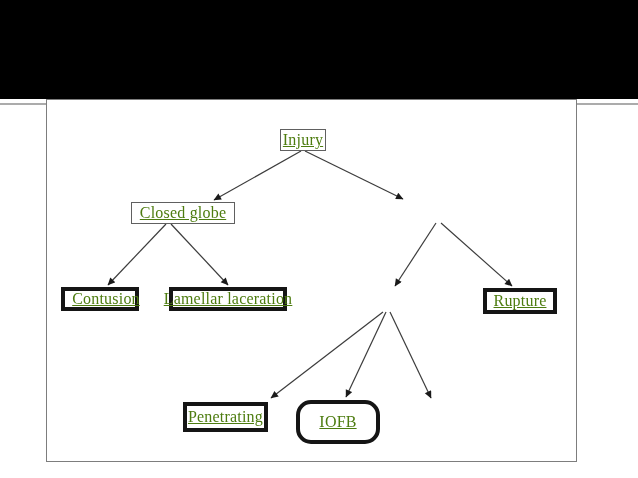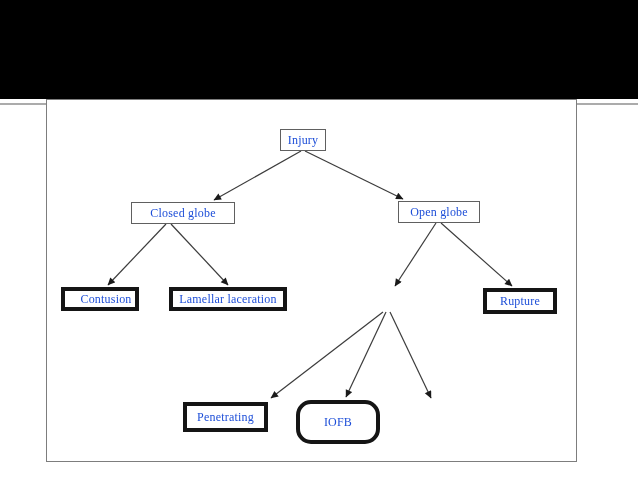--- a/index.html
+++ b/index.html
@@ -47,24 +47,25 @@
     width: 638px; height: 478px;
     z-index: 5;
   }
   .node {
     position: absolute;
     box-sizing: border-box;
     background: #ffffff;
     display: flex;
     align-items: center;
     justify-content: center;
-    font-size: 12px;
-    color: #1d4ed8;
+    font-size: 16px;
+    color: #4d7c0f;
     letter-spacing: 0.2px;
     white-space: nowrap;
+    text-decoration: underline;
   }
   .node.thin  { border: 1px solid #606060; }
   .node.thick { border: 4px solid #151515; }
 </style>
 </head>
 <body>
 
 <div id="canvas">
   <div class="black-bar"></div>
   <div class="margin-line"></div>
@@ -85,20 +86,19 @@
         <line x1="441" y1="223" x2="512" y2="286" stroke="#3c3c3c" stroke-width="1.2" marker-end="url(#arrowhead)"></line>
         <line x1="383" y1="312" x2="271" y2="398" stroke="#3c3c3c" stroke-width="1.2" marker-end="url(#arrowhead)"></line>
         <line x1="386" y1="312" x2="346" y2="397" stroke="#3c3c3c" stroke-width="1.2" marker-end="url(#arrowhead)"></line>
         <line x1="390" y1="312" x2="431" y2="398" stroke="#3c3c3c" stroke-width="1.2" marker-end="url(#arrowhead)"></line>
       </g>
   </svg>
 
   <div id="node-layer">
       <div class="node thin" style="left: 280px; top: 129px; width: 46px; height: 22px;">Injury</div>
       <div class="node thin" style="left: 131px; top: 202px; width: 104px; height: 22px;">Closed globe</div>
-      <div class="node thin" style="left: 398px; top: 201px; width: 82px; height: 22px;">Open globe</div>
       <div class="node thick" style="left: 61px; top: 287px; width: 78px; height: 24px; padding-left: 12px;">Contusion</div>
       <div class="node thick" style="left: 169px; top: 287px; width: 118px; height: 24px;">Lamellar laceration</div>
       <div class="node thick" style="left: 483px; top: 288px; width: 74px; height: 26px;">Rupture</div>
       <div class="node thick" style="left: 183px; top: 402px; width: 85px; height: 30px;">Penetrating</div>
       <div class="node thick" style="left: 296px; top: 400px; width: 84px; height: 44px; border-radius: 15px;">IOFB</div>
     </div>
 </div>
 
 </body></html>

